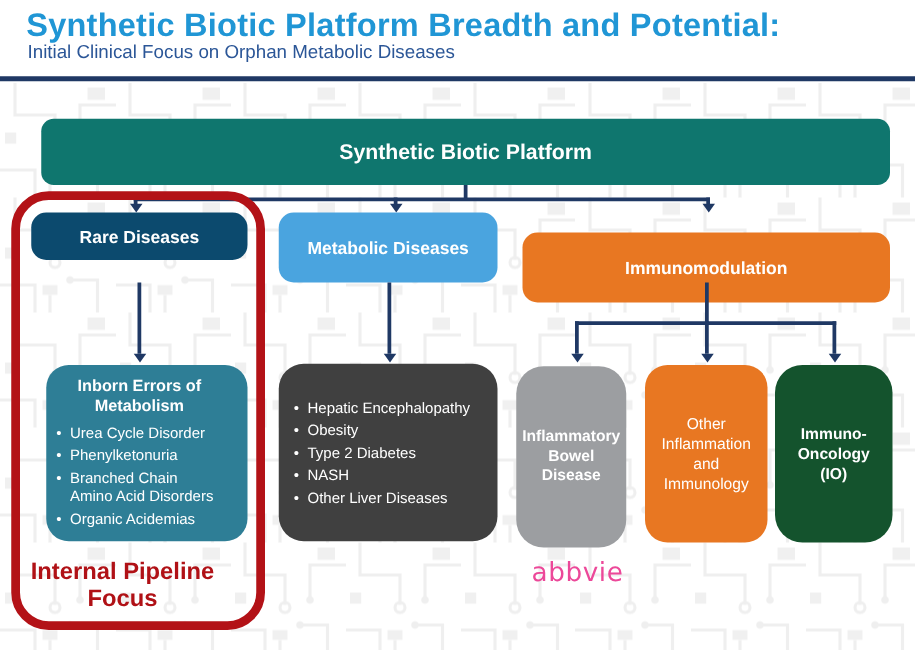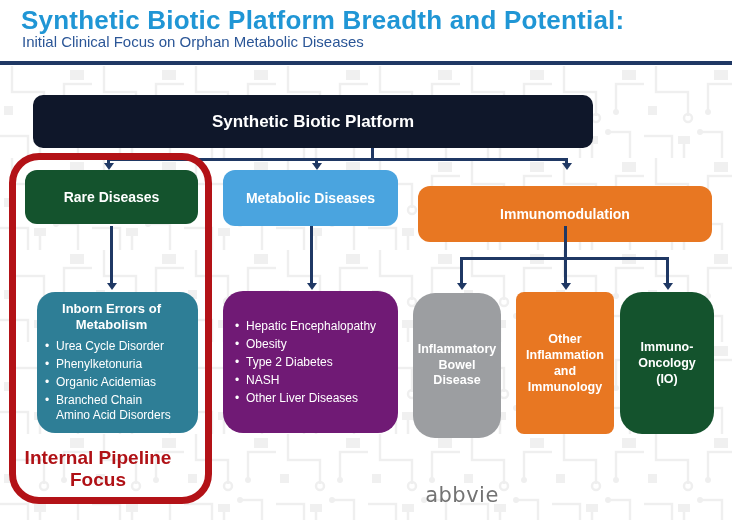--- a/index.html
+++ b/index.html
@@ -14,50 +14,50 @@
     position:absolute;left:21px;top:5px;width:700px;
     font-size:26px;font-weight:bold;color:#2096d5;letter-spacing:.2px;
   }
   .subtitle{
     position:absolute;left:22px;top:33px;width:700px;
     font-size:15px;color:#2b5697;
   }
   .divider{position:absolute;left:0;top:61px;width:732px;height:4px;background:#1f3864;}
   
   .node{position:absolute;color:#fff;display:flex;align-items:center;justify-content:center;text-align:center;box-sizing:border-box;}
-  .node-root{left:33px;top:95px;width:560px;height:53px;background:#0f172a;border-radius:10px;font-size:17px;font-weight:bold;text-align:right;}
-  .node-rare{left:25px;top:170px;width:173px;height:54px;background:#14532d;border-radius:12px;font-size:14px;font-weight:bold;}
+  .node-root{left:33px;top:95px;width:679px;height:53px;background:#0f766e;border-radius:10px;font-size:17px;font-weight:bold;text-align:right;}
+  .node-rare{left:25px;top:170px;width:173px;height:38px;background:#0c4a6e;border-radius:12px;font-size:14px;font-weight:bold;}
   .node-metabolic{left:223px;top:170px;width:175px;height:56px;background:#4aa4df;border-radius:12px;font-size:14px;font-weight:bold;}
   .node-immuno{left:418px;top:186px;width:294px;height:56px;background:#e87722;border-radius:12px;font-size:14px;font-weight:bold;}
   .node-inborn{left:37px;top:292px;width:161px;height:141px;background:#2e7e96;border-radius:18px;
     flex-direction:column;justify-content:flex-start;padding:9px 20px 6px 8px;}
   .node-inborn .box-title{font-size:13px;font-weight:bold;line-height:1.2;margin-bottom:4px;}
-  .node-hepatic{left:223px;top:291px;width:175px;height:142px;background:#701a75;border-radius:20px;
+  .node-hepatic{left:223px;top:291px;width:175px;height:142px;background:#404040;border-radius:20px;
     flex-direction:column;justify-content:center;align-items:flex-start;padding:8px 6px 8px 12px;}
   .bullets{margin:0;padding:0;list-style:none;text-align:left;font-size:12px;line-height:1.25;color:#fff;}
   .bullets li{position:relative;padding-left:11px;margin:3px 0;}
   .bullets li::before{content:"\2022";position:absolute;left:0;top:0;}
   .node-ibd{left:413px;top:293px;width:88px;height:145px;background:#9c9ea1;border-radius:22px;
     flex-direction:column;padding:6px 5px;}
   .node-ibd .box-title{font-size:12.5px;font-weight:bold;line-height:1.25;}
   .node-ibd .box-sub{font-size:12px;line-height:1.25;margin-top:3px;}
-  .node-other{left:516px;top:292px;width:98px;height:142px;background:#e87722;border-radius:8px;
-    font-size:12.5px;font-weight:bold;line-height:1.3;padding:6px 7px;}
+  .node-other{left:516px;top:292px;width:98px;height:142px;background:#e87722;border-radius:18px;
+    font-size:12.5px;font-weight:normal;line-height:1.3;padding:6px 7px;}
   .node-io{left:620px;top:292px;width:94px;height:142px;background:#14532d;border-radius:22px;
     font-size:12.5px;font-weight:bold;line-height:1.3;padding:6px 10px;}
   
   .line{position:absolute;background:#1f3864;}
   .arrowhead{position:absolute;width:0;height:0;border-left:5px solid transparent;border-right:5px solid transparent;border-top:7px solid #1f3864;}
   
   .focus-frame{position:absolute;left:9px;top:153px;width:203px;height:351px;border:7px solid #b31217;border-radius:30px;box-sizing:border-box;background:transparent;}
   .focus-label{position:absolute;left:9px;top:447px;width:178px;text-align:center;
     font-size:19px;font-weight:bold;color:#b01116;line-height:1.15;}
   
   .logo{position:absolute;left:413px;top:446px;width:98px;text-align:center;
-    font-size:21px;color:#737373;letter-spacing:.5px;font-family:"DejaVu Sans",sans-serif;margin-top:37px;}
+    font-size:21px;color:#ec4899;letter-spacing:.5px;font-family:"DejaVu Sans",sans-serif;}
 </style>
 </head>
 <body>
 
 <div class="stage">
 
   <svg class="bg-svg" xmlns="http://www.w3.org/2000/svg">
     <defs>
       <pattern id="circ" width="92" height="92" patternUnits="userSpaceOnUse">
         <g stroke="#eeeeee" stroke-width="2.5" fill="none">
@@ -116,22 +116,22 @@
   <div class="line" style="left:564px;top:257px;width:3px;height:26px;"></div>
   <div class="arrowhead" style="left:560.5px;top:283px;"></div>
   <div class="line" style="left:666px;top:257px;width:3px;height:26px;"></div>
   <div class="arrowhead" style="left:662.5px;top:283px;"></div>
 
   <div class="node node-inborn">
     <div class="box-title">Inborn Errors of Metabolism</div>
     <ul class="bullets">
         <li>Urea Cycle Disorder</li>
         <li>Phenylketonuria</li>
+        <li>Branched Chain Amino Acid Disorders</li>
         <li>Organic Acidemias</li>
-        <li>Branched Chain Amino Acid Disorders</li>
       </ul>
   </div>
 
   <div class="node node-hepatic">
     <ul class="bullets">
         <li>Hepatic Encephalopathy</li>
         <li>Obesity</li>
         <li>Type 2 Diabetes</li>
         <li>NASH</li>
         <li>Other Liver Diseases</li>

